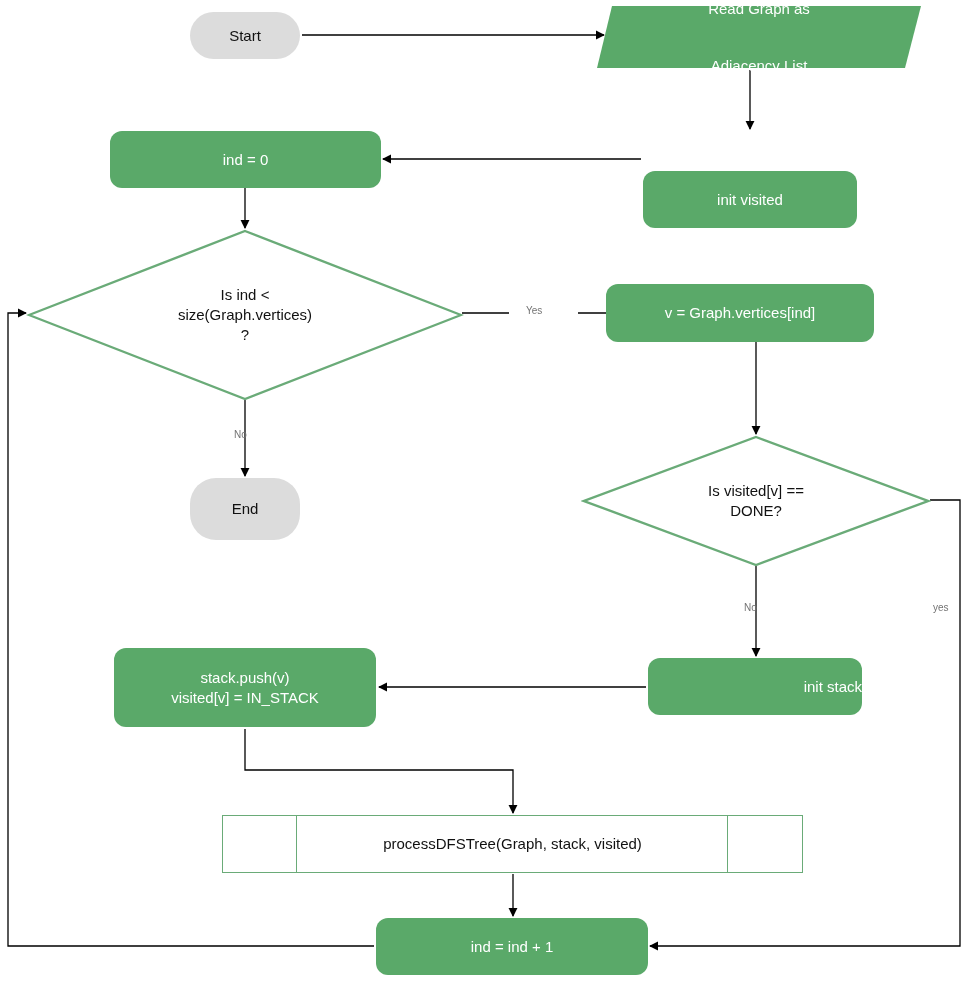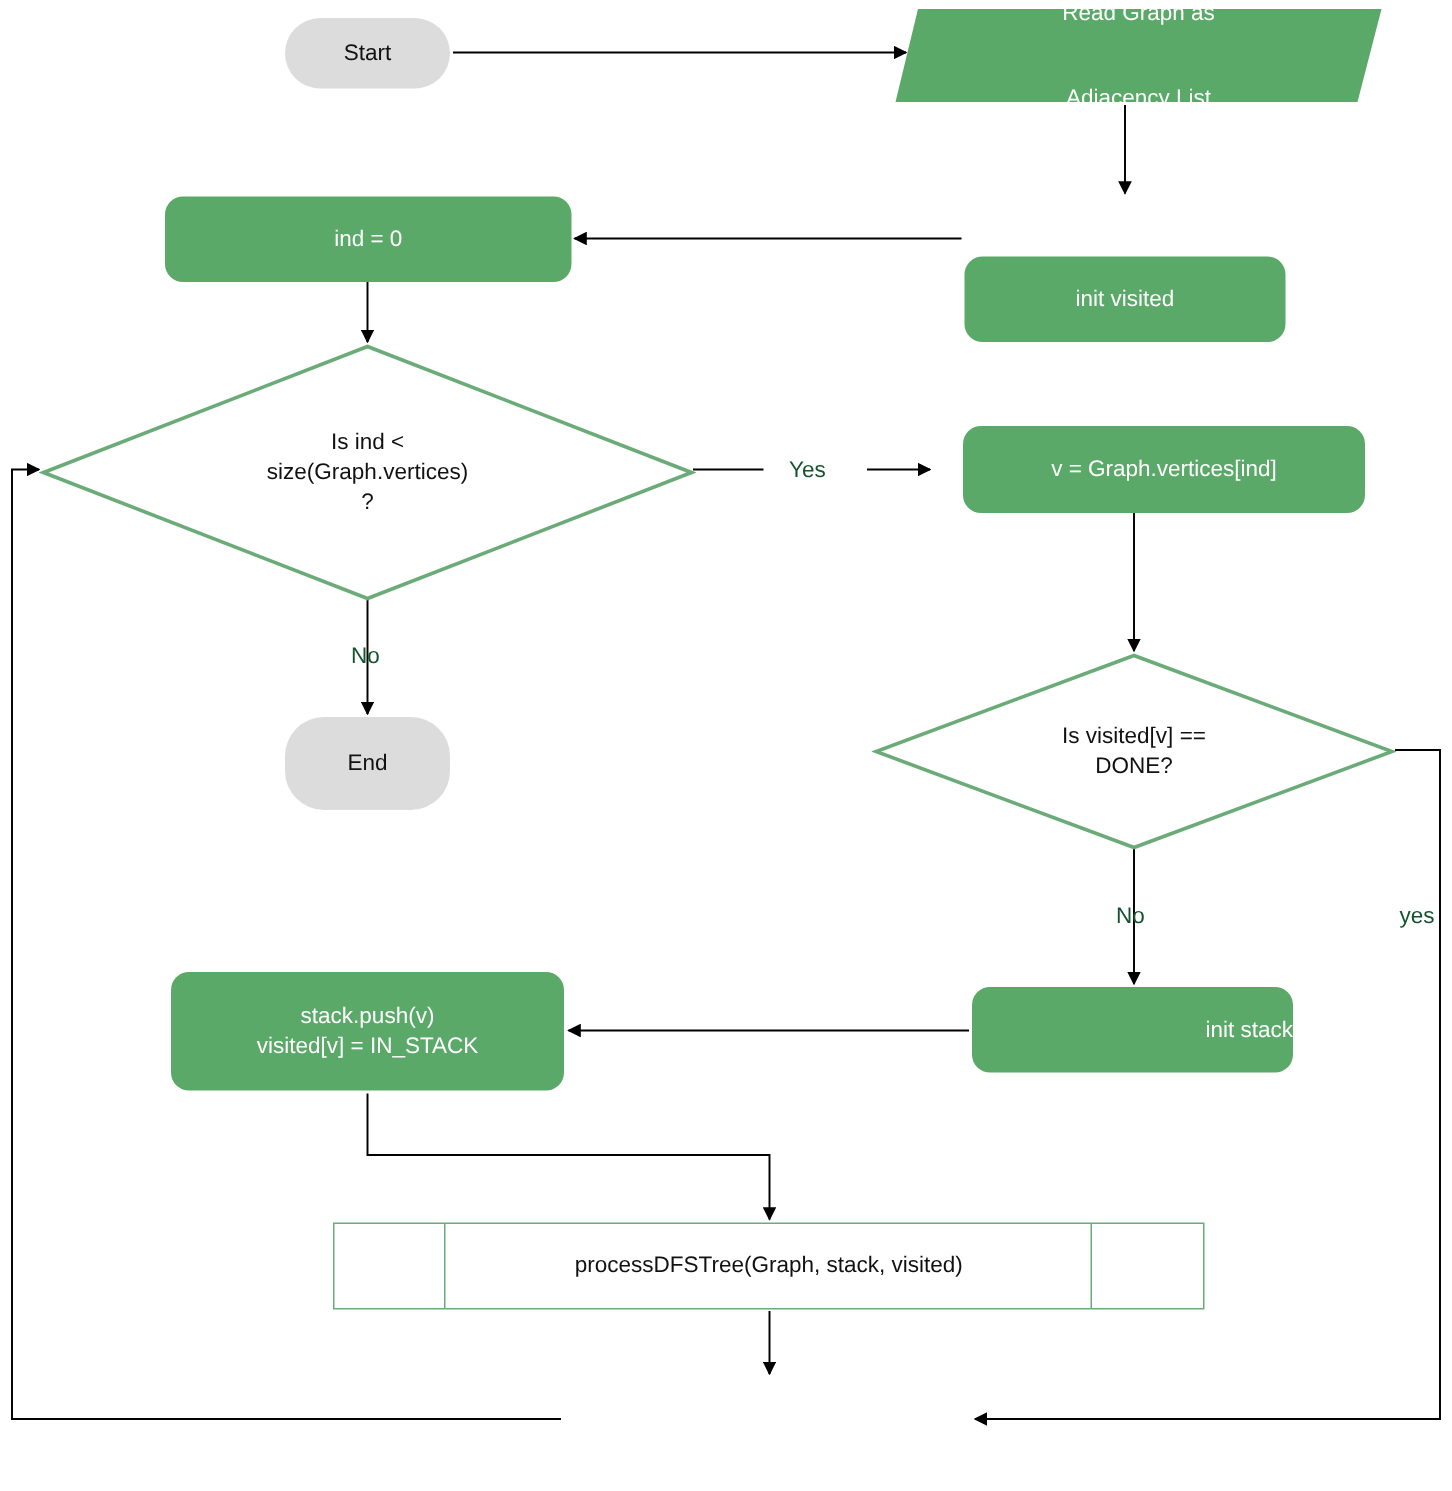--- a/index.html
+++ b/index.html
@@ -63,22 +63,22 @@
   }
   .sub-divider {
     position: absolute;
     top: 0;
     bottom: 0;
     width: 0;
     border-left: 1.6px solid #6aab78;
   }
   .edge-label {
     position: absolute;
-    color: #14532d;
-    font-size: 15px;
+    color: #737373;
+    font-size: 10px;
     white-space: nowrap;
     line-height: 1;
   }
   .para-text {
     position: absolute;
     display: flex;
     align-items: center;
     justify-content: center;
     text-align: center;
     color: #ffffff;
@@ -156,21 +156,21 @@
   <div class="diamond-label" style="left:96px; top:228px; width:298px; height:174px; flex-direction:column;">
     <span>Is ind &lt;</span>
     <span>size(Graph.vertices)</span>
     <span>?</span>
   </div>
 
   <div class="node terminal" style="left:190px; top:478px; width:110px; height:62px;align-items:center;">
     <span>End</span>
   </div>
 
-  <div class="node proc" style="left:642px; top:284px; width:268px; height:58px;">
+  <div class="node proc" style="left:606px; top:284px; width:268px; height:58px;">
     <span>v = Graph.vertices[ind]</span>
   </div>
 
   <svg style="position:absolute; left:581px; top:434px;" width="350" height="134" xmlns="http://www.w3.org/2000/svg">
     <polygon points="175,3 347,67 175,131 3,67" fill="#ffffff" stroke="#6aab78" stroke-width="2.4"></polygon>
   </svg>
   <div class="diamond-label" style="left:640px; top:434px; width:232px; height:134px; flex-direction:column;">
     <span>Is visited[v] ==</span>
     <span>DONE?</span>
   </div>
@@ -183,19 +183,22 @@
     <span>stack.push(v)</span>
     <span>visited[v] = IN_STACK</span>
   </div>
 
   <div class="node subroutine" style="left:222px; top:815px; width:581px; height:58px;">
     <span class="sub-divider" style="left:73px;"></span>
     <span class="sub-divider" style="left:504px;"></span>
     <span>processDFSTree(Graph, stack, visited)</span>
   </div>
 
+  <div class="node proc" style="left:376px; top:918px; width:272px; height:57px;">
+    <span>ind = ind + 1</span>
+  </div>
 
   <div class="edge-label" style="left:526px; top:306px;">Yes</div>
   <div class="edge-label" style="left:234px; top:430px;">No</div>
   <div class="edge-label" style="left:744px; top:603px;">No</div>
   <div class="edge-label" style="left:933px; top:603px;">yes</div>
 
 </div>
 
 </body></html>

